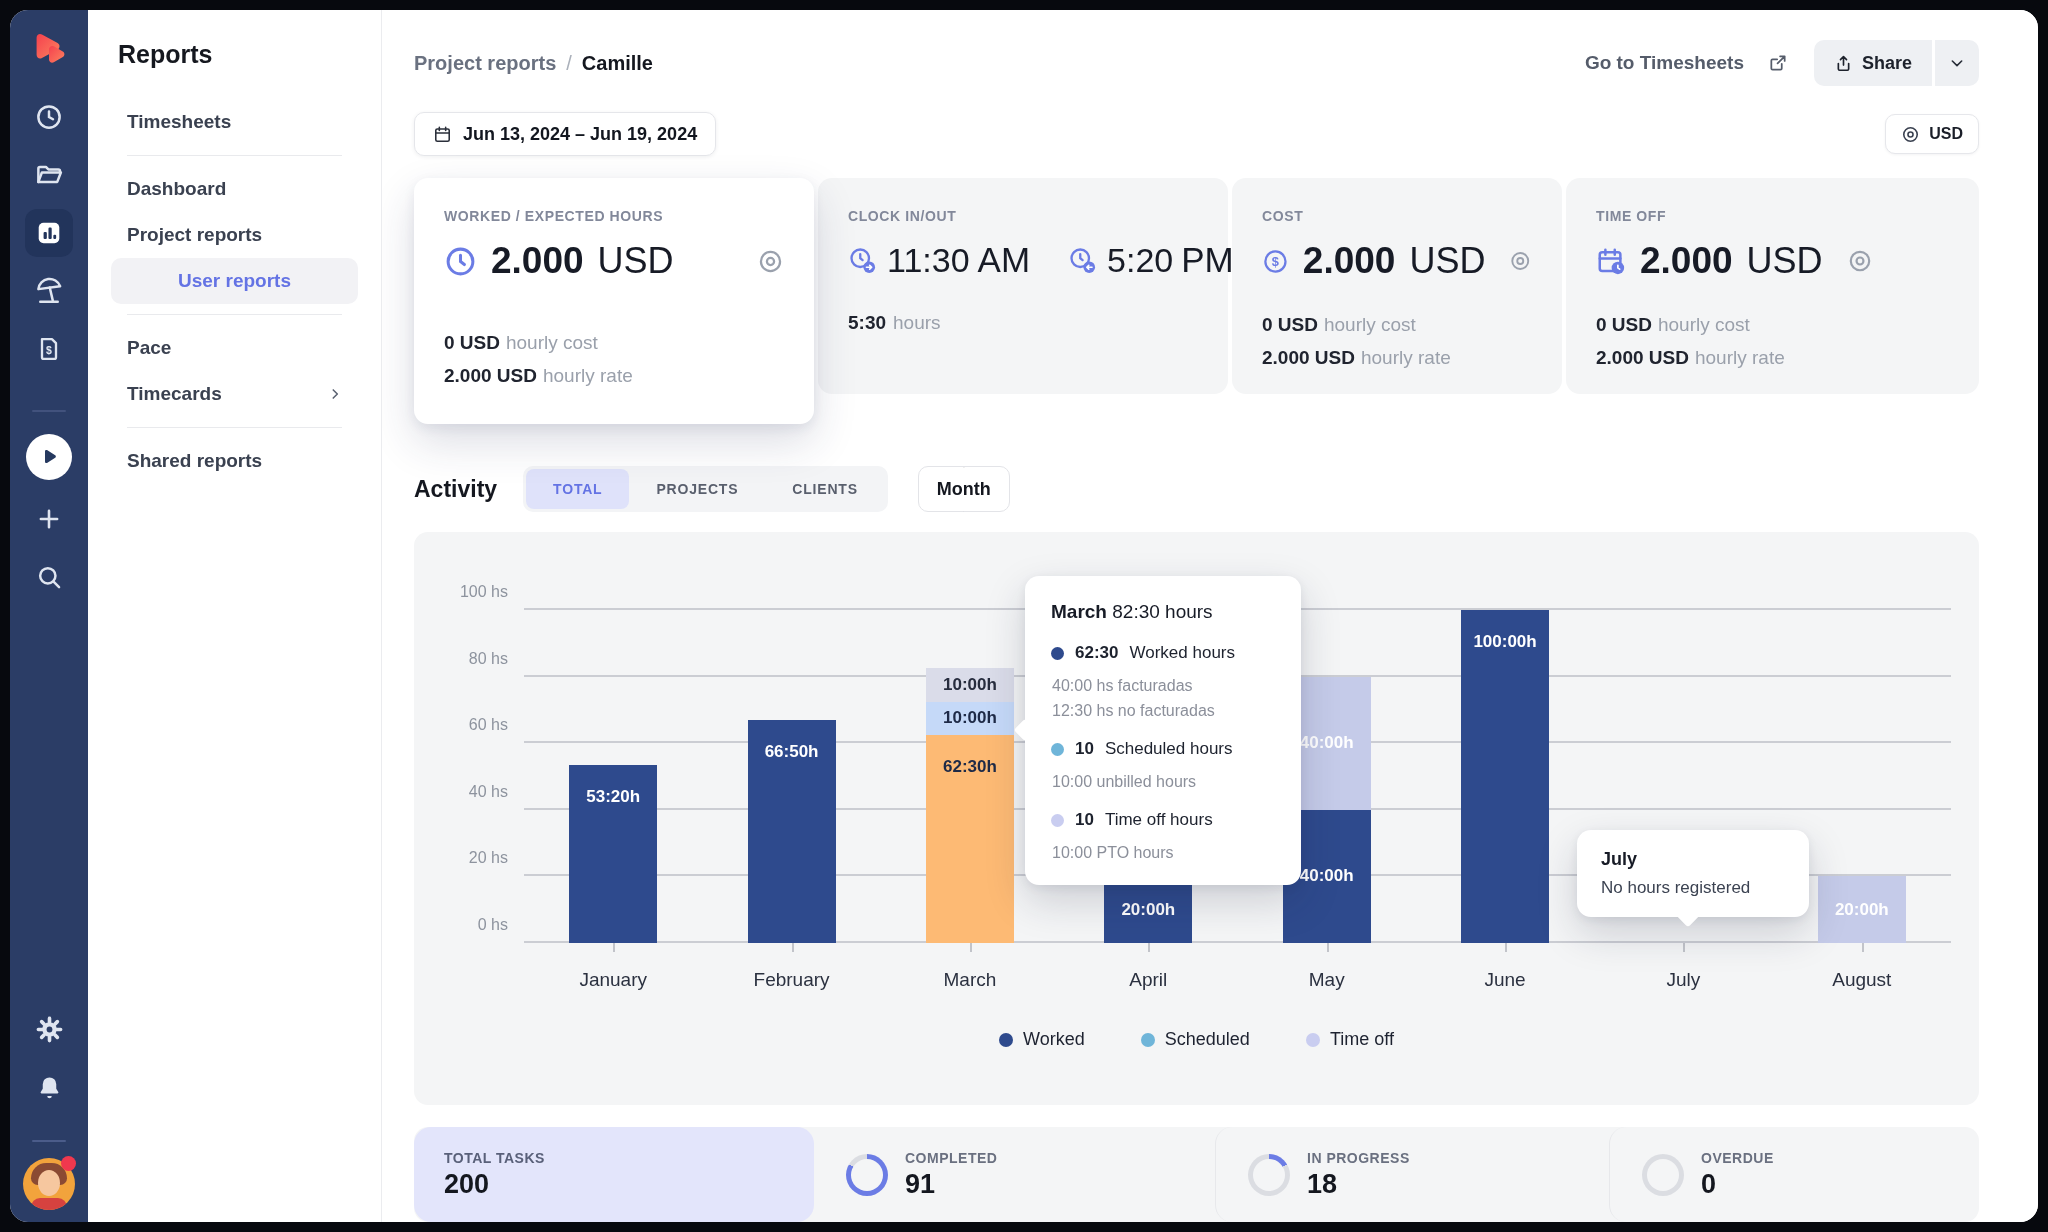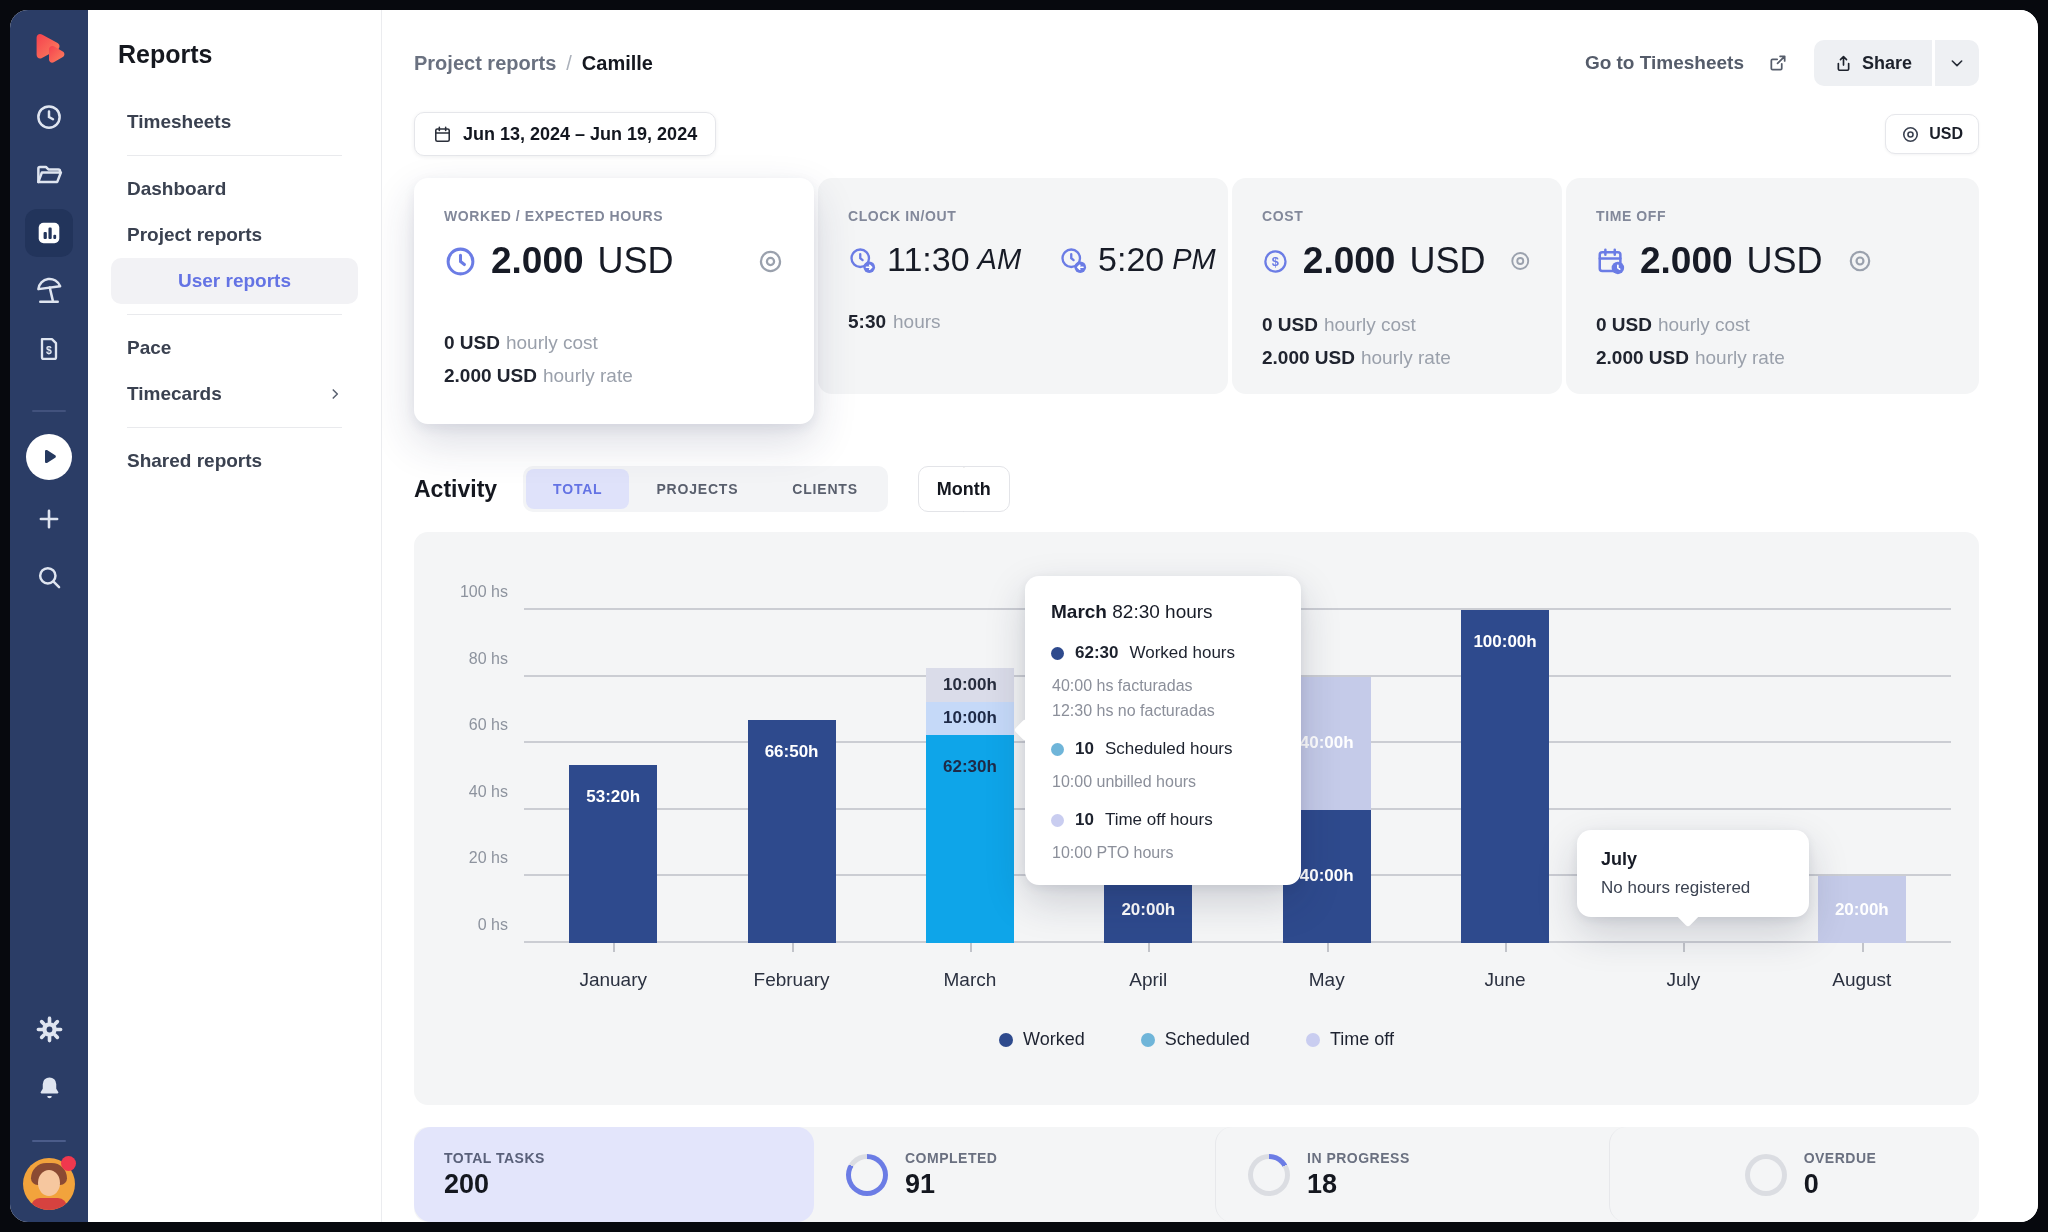--- a/index.html
+++ b/index.html
@@ -61,21 +61,21 @@
   .value-row .unit { font-size:36px; font-weight:500; color:#171b26; }
   .spacer { flex:1; }
   .sub-rows { margin-top:26px; }
   .card-hero .sub-rows { margin-top:44px; }
   .sub-row { font-size:19px; line-height:33px; }
   .sub-row .v { color:#20242f; font-weight:600; }
   .sub-row .l { color:#9aa0ab; font-weight:400; margin-left:6px; }
   .clock-vals { display:flex; align-items:center; gap:38px; margin-top:16px; }
   .clock-item { display:flex; align-items:center; gap:11px; }
   .clock-item .big { font-size:34px; font-weight:normal; color:#171b26; }
-  .clock-item .unit { font-size:29px; font-weight:400; color:#171b26; margin-left:-3px;font-style:italic; }
+  .clock-item .unit { font-size:35px; font-weight:400; color:#171b26; margin-left:-3px; }
   .hours-row { margin-top:32px; font-size:19px; }
   .hours-row .v { color:#20242f; font-weight:600; }
   .hours-row .l { color:#9aa0ab; margin-left:7px; }
 
   
   .activity-row { display:flex; align-items:center; margin-top:42px; }
   .activity-title { font-size:23px; font-weight:bold; color:#14171f; }
   .tab-group { display:flex; background:#f3f4f6; border-radius:10px; padding:3px; margin-left:26px; height:46px; align-items:stretch; }
   .tab { display:flex; align-items:center; padding:0 27px; font-size:14px; font-weight:bold; letter-spacing:.8px; color:#595f6d; border-radius:8px; cursor:pointer; }
   .tab.active { background:#DFE2FA; color:#6473E4; }
@@ -115,21 +115,21 @@
   .tip-july::after { content:""; position:absolute; left:103px; bottom:-7px; width:16px; height:16px; background:#fff; transform:rotate(45deg); border-radius:3px; }
   .tip-july .jt { font-size:18px; font-weight:bold; color:#171b26; margin-bottom:8px; }
   .tip-july .jx { font-size:17px; color:#3c4352; }
 
   
   .stats { display:flex; margin-top:22px; height:95px; background:#f4f5f6; border-radius:14px; overflow:hidden; }
   .stat-cell { display:flex; align-items:center;border-radius:17px; }
   .stat-1 { width:400px; background:#E3E5FB; padding-left:30px; }
   .stat-2 { width:401px; padding-left:32px; }
   .stat-3 { width:394px; padding-left:32px; border-left:1px solid #e7e8eb; }
-  .stat-4 { flex:1; padding-left:32px; border-left:1px solid #e7e8eb;justify-content:center; }
+  .stat-4 { flex:1; padding-left:32px; border-left:1px solid #e7e8eb; }
   .ring { width:42px; height:42px; border-radius:50%; position:relative; margin-right:17px; flex:none; }
   .ring::after { content:""; position:absolute; inset:5px; border-radius:50%; background:#f4f5f6; }
   .stat-label { font-size:14px; font-weight:bold; letter-spacing:.5px; color:#6a7080; }
   .stat-1 .stat-label { color:#596079; }
   .stat-value { font-size:27px; font-weight:bold; color:#14171f; margin-top:3px; }
 
   svg { display:block; }
 </style>
 </head>
 <body>
@@ -458,21 +458,21 @@
               <div class="col-tick"></div>
               <div class="bar-stack">
                 <div class="seg top22" style="height: 222.544px; background: rgb(46, 74, 141);">
                   <div class="blabel" style="color: rgb(255, 255, 255);">66:50h</div>
                 </div>
               </div>
             </div>
             <div class="chart-col">
               <div class="col-tick"></div>
               <div class="bar-stack">
-                <div class="seg top22" style="height: 208.125px; background: #0ea5e9;">
+                <div class="seg top22" style="height: 208.125px; background: #fdba74;">
                   <div class="blabel" style="color: rgb(30, 42, 71);">62:30h</div>
                 </div>
                 <div class="seg centered" style="height: 33.3px; background: rgb(197, 217, 248);">
                   <div class="blabel" style="color: rgb(30, 42, 71);">10:00h</div>
                 </div>
                 <div class="seg centered" style="height: 33.3px; background: rgb(218, 220, 233);">
                   <div class="blabel" style="color: rgb(39, 45, 62);">10:00h</div>
                 </div>
               </div>
             </div>

